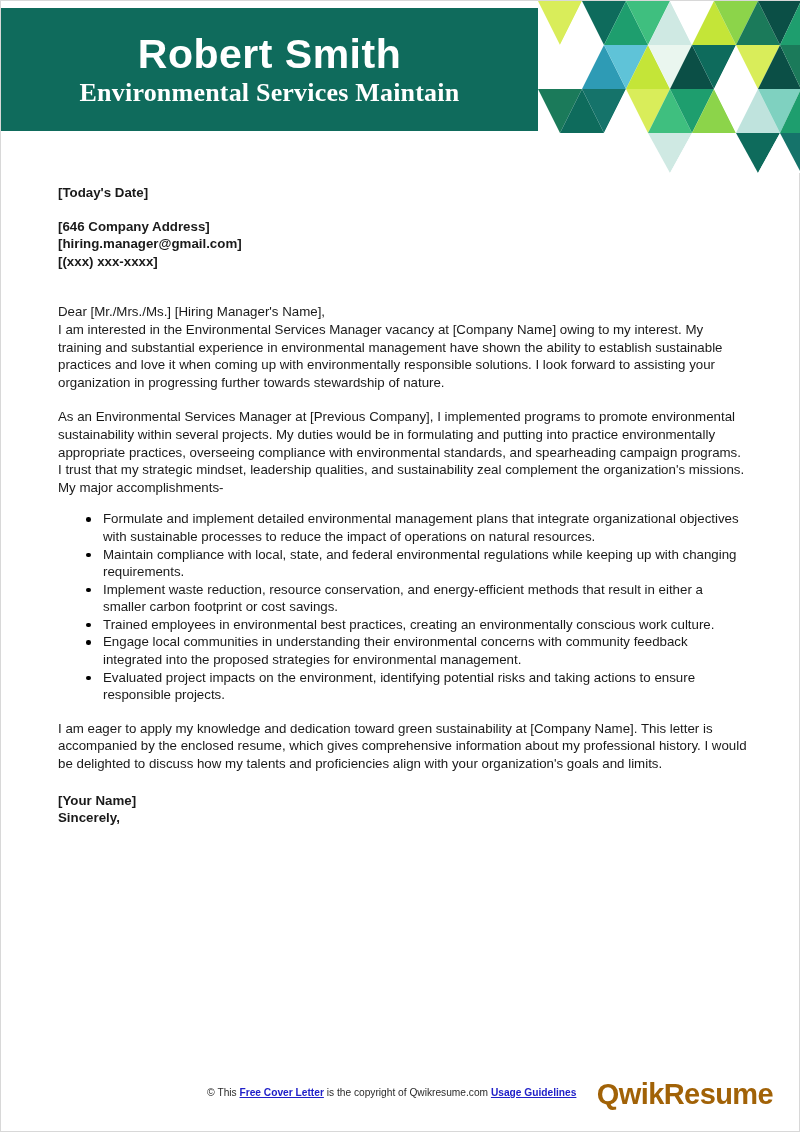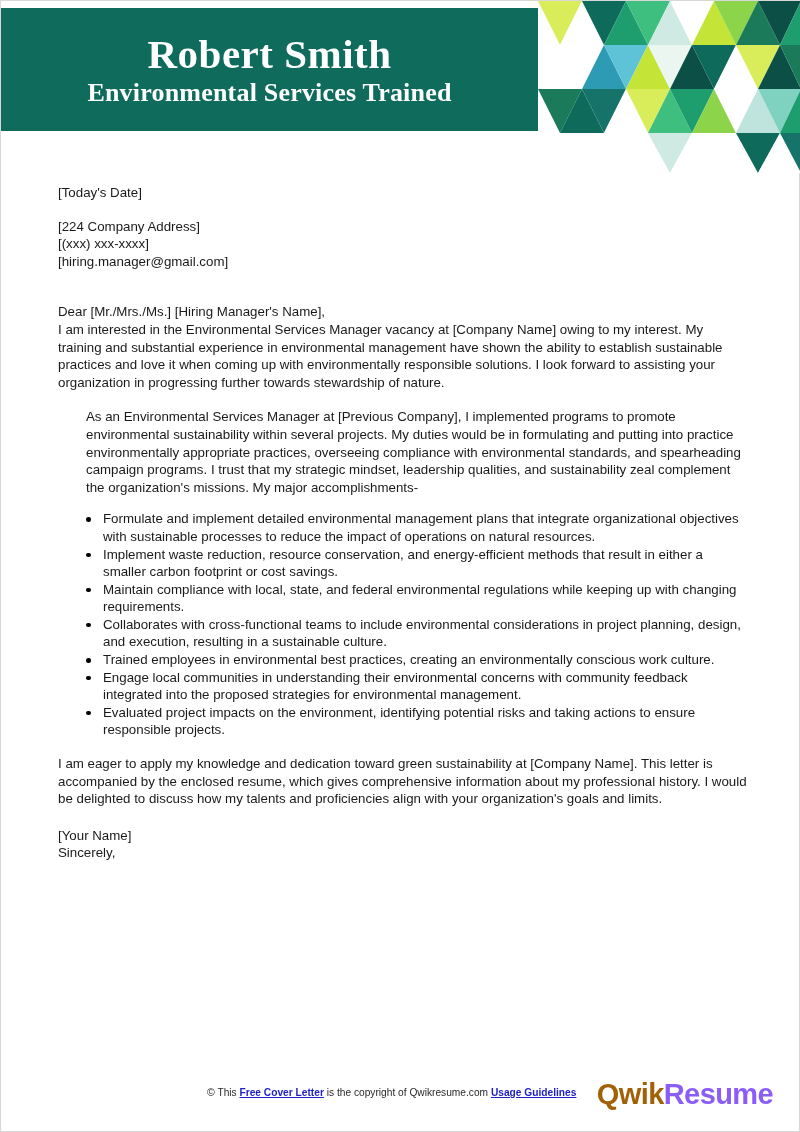--- a/index.html
+++ b/index.html
@@ -39,21 +39,21 @@
     top: 7px;
     width: 537px;
     height: 123px;
     background: #0F6B5C;
     display: flex;
     flex-direction: column;
     align-items: center;
     justify-content: center;
   }
   .header-name {
-    font-family: Liberation Serif, serif;
+    font-family: Liberation Sans, sans-serif;
     font-weight: bold;
     font-size: 41px;
     line-height: 1.04;
     color: #ffffff;
     letter-spacing: 0.5px;
     white-space: nowrap;
     margin-bottom: 4px;
   }
   .header-title {
     font-family: "Liberation Serif", serif;
@@ -76,29 +76,29 @@
   
   .letter {
     position: absolute;
     left: 57px;
     top: 183px;
     width: 690px;
     font-size: 13.3px;
     line-height: 17.6px;
     color: #1a1a1a;
   }
-  .line { white-space: nowrap; }
+  .line { white-space: nowrap; font-weight: bold; }
   .block-date { margin-bottom: 16px; }
   .block-company { margin-bottom: 33px; }
   .salutation { }
   .para {
     margin: 0 0 17px 0;
     text-align: left;
   }
-  .para.tight { margin-bottom: 14px; margin-left: 28px; }
+  .para.tight { margin-bottom: 14px; }
 
   
   .bullets {
     list-style: none;
     margin: 0 0 16px 0;
     padding: 0;
   }
   .bullets li {
     position: relative;
     padding-left: 45px;
@@ -145,32 +145,32 @@
     position: absolute;
     right: 28px;
     top: 6px;
     font-size: 29px;
     line-height: 34px;
     font-weight: bold;
     letter-spacing: -0.6px;
     white-space: nowrap;
   }
   .logo-qwik { color: #a16207; }
-  .logo-resume { color: #8b5cf6; }
+  .logo-resume { color: #a16207; }
 </style>
 </head>
 <body>
 
 <div class="page">
 
   <div class="header">
 
     <div class="header-banner">
       <div class="header-name">Robert Smith</div>
-      <div class="header-title">Environmental Services Trained</div>
+      <div class="header-title">Environmental Services Maintain</div>
     </div>
 
     <div class="header-pattern">
       <svg width="263" height="172" viewBox="0 0 263 172" xmlns="http://www.w3.org/2000/svg">
         <rect x="0" y="0" width="263" height="172" fill="#ffffff"></rect>
 
         <polygon points="0,0 44,0 22,44" fill="#D9ED5A"></polygon>
         <polygon points="22,44 44,0 66,44" fill="#ffffff"></polygon>
         <polygon points="44,0 88,0 66,44" fill="#0E6B5C"></polygon>
         <polygon points="66,44 88,0 110,44" fill="#1E9E6E"></polygon>
@@ -225,36 +225,35 @@
     </div>
   </div>
 
   <div class="letter">
 
     <div class="block-date">
       <div class="line">[Today's Date]</div>
     </div>
 
     <div class="block-company">
-      <div class="line">[224 Company Address]</div>
+      <div class="line">[646 Company Address]</div>
+      <div class="line">[hiring.manager@gmail.com]</div>
       <div class="line">[(xxx) xxx-xxxx]</div>
-      <div class="line">[hiring.manager@gmail.com]</div>
     </div>
 
     <div class="salutation">Dear [Mr./Mrs./Ms.] [Hiring Manager's Name],</div>
 
     <p class="para">I am interested in the Environmental Services Manager vacancy at [Company Name] owing to my interest. My training and substantial experience in environmental management have shown the ability to establish sustainable practices and love it when coming up with environmentally responsible solutions. I look forward to assisting your organization in progressing further towards stewardship of nature.</p>
 
     <p class="para tight">As an Environmental Services Manager at [Previous Company], I implemented programs to promote environmental sustainability within several projects. My duties would be in formulating and putting into practice environmentally appropriate practices, overseeing compliance with environmental standards, and spearheading campaign programs. I trust that my strategic mindset, leadership qualities, and sustainability zeal complement the organization's missions.  My major accomplishments-</p>
 
     <ul class="bullets">
       <li>Formulate and implement detailed environmental management plans that integrate organizational objectives with sustainable processes to reduce the impact of operations on natural resources.</li>
+      <li>Maintain compliance with local, state, and federal environmental regulations while keeping up with changing requirements.</li>
       <li>Implement waste reduction, resource conservation, and energy-efficient methods that result in either a smaller carbon footprint or cost savings.</li>
-      <li>Maintain compliance with local, state, and federal environmental regulations while keeping up with changing requirements.</li>
-      <li>Collaborates with cross-functional teams to include environmental considerations in project planning, design, and execution, resulting in a sustainable culture.</li>
       <li>Trained employees in environmental best practices, creating an environmentally conscious work culture.</li>
       <li>Engage local communities in understanding their environmental concerns with community feedback integrated into the proposed strategies for environmental management.</li>
       <li>Evaluated project impacts on the environment, identifying potential risks and taking actions to ensure responsible projects.</li>
     </ul>
 
     <p class="para">I am eager to apply my knowledge and dedication toward green sustainability at [Company Name]. This letter is accompanied by the enclosed resume, which gives comprehensive information about my professional history. I would be delighted to discuss how my talents and proficiencies align with your organization's goals and limits.</p>
 
 
     <div class="sign-off">
       <div class="line">[Your Name]</div>

